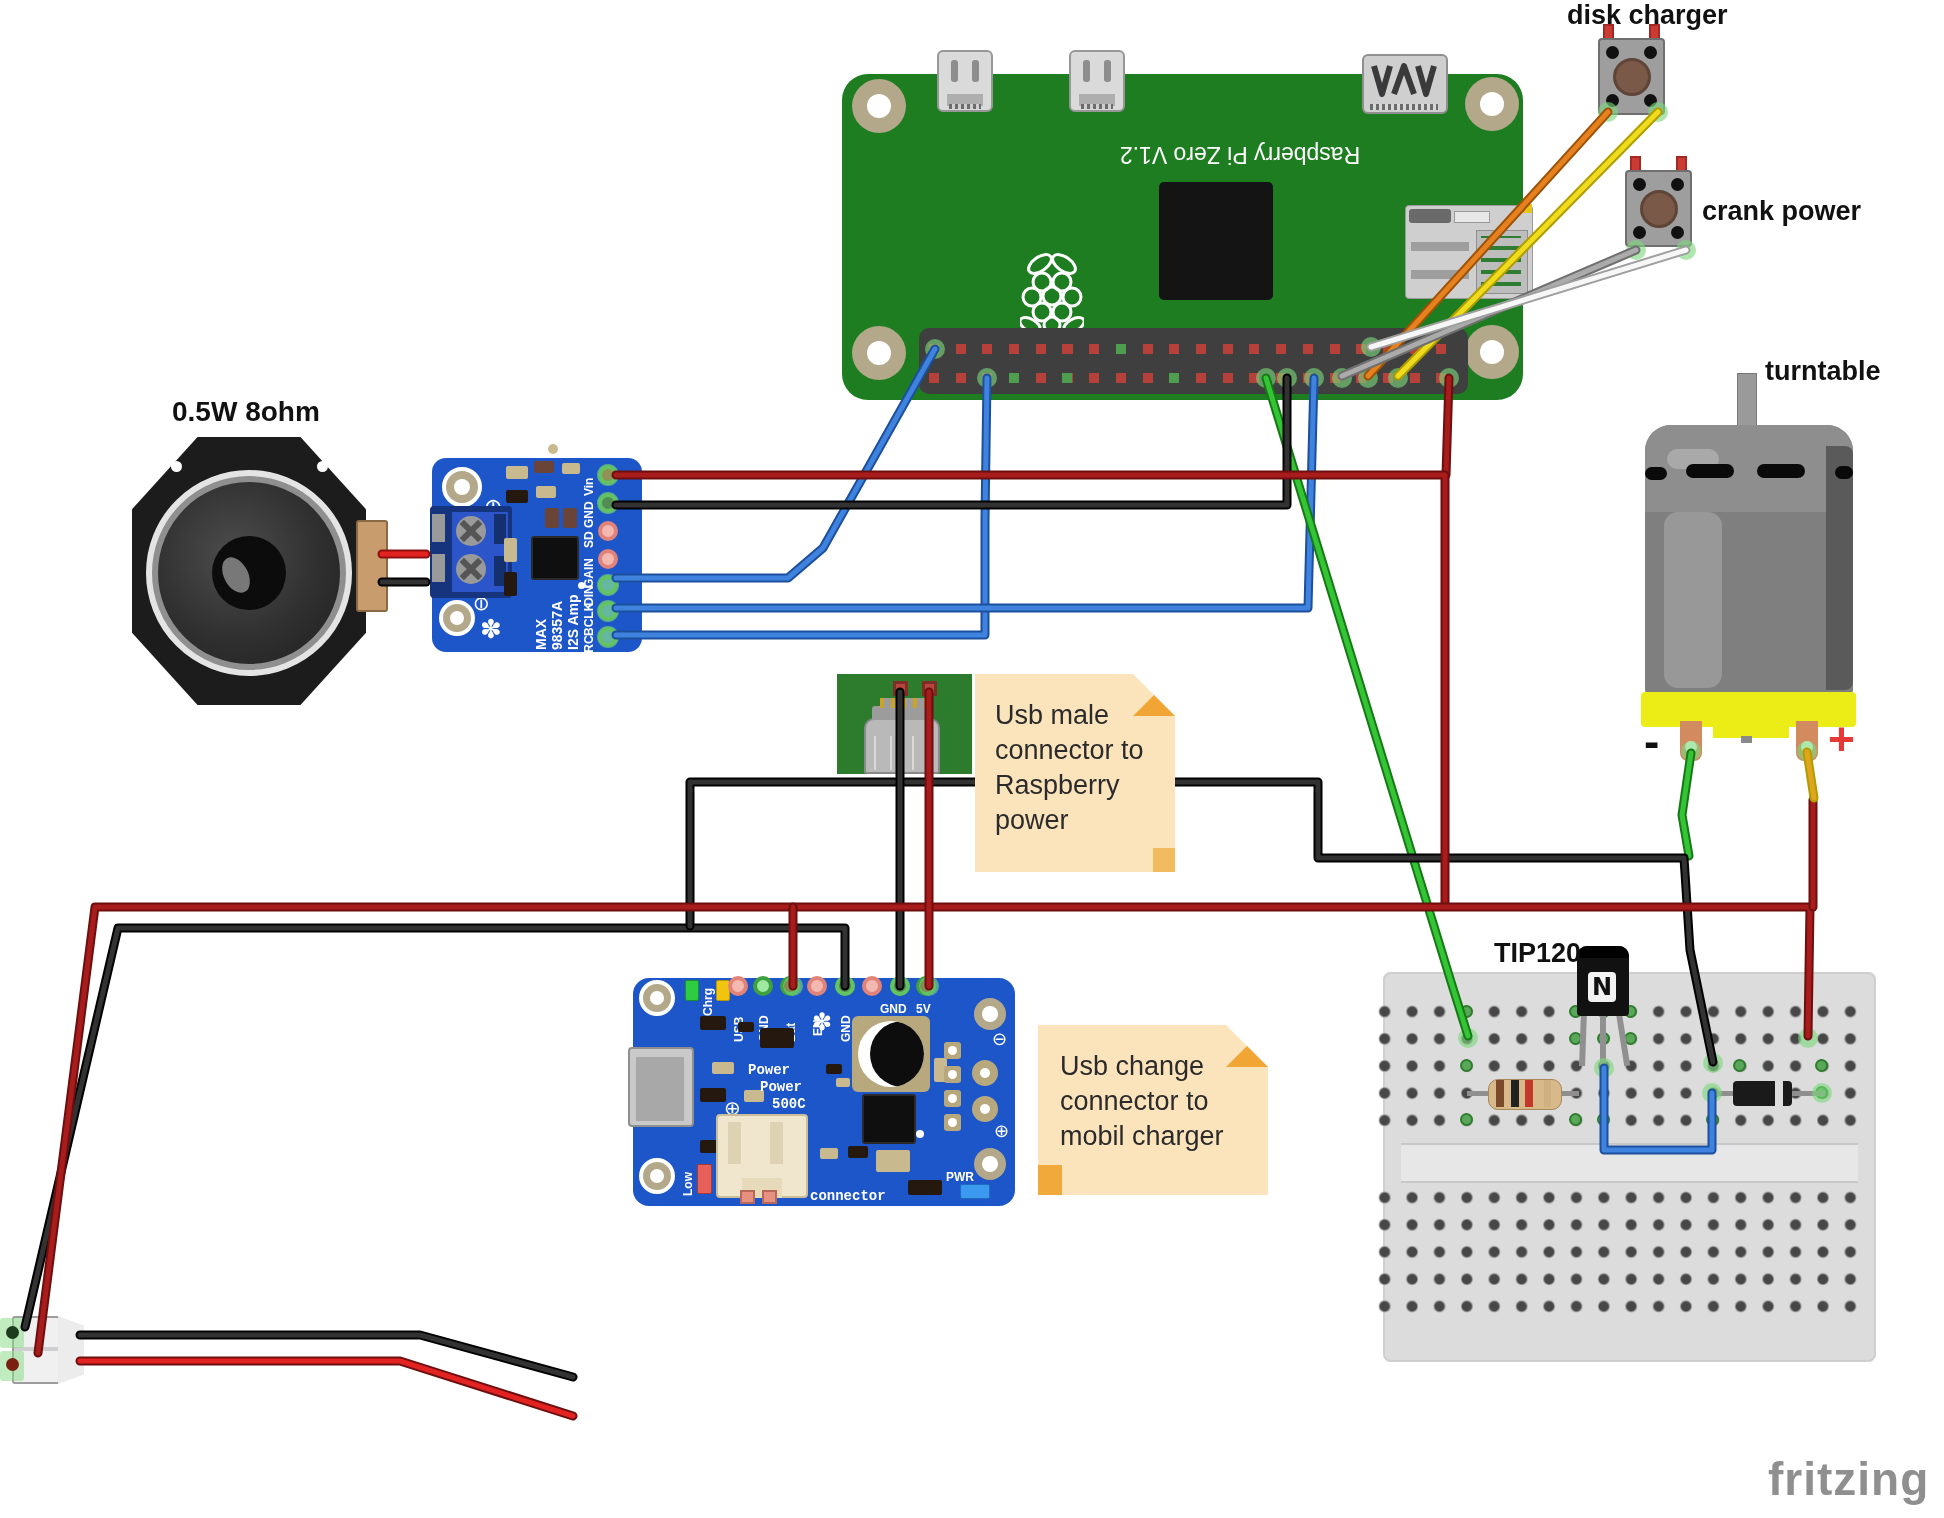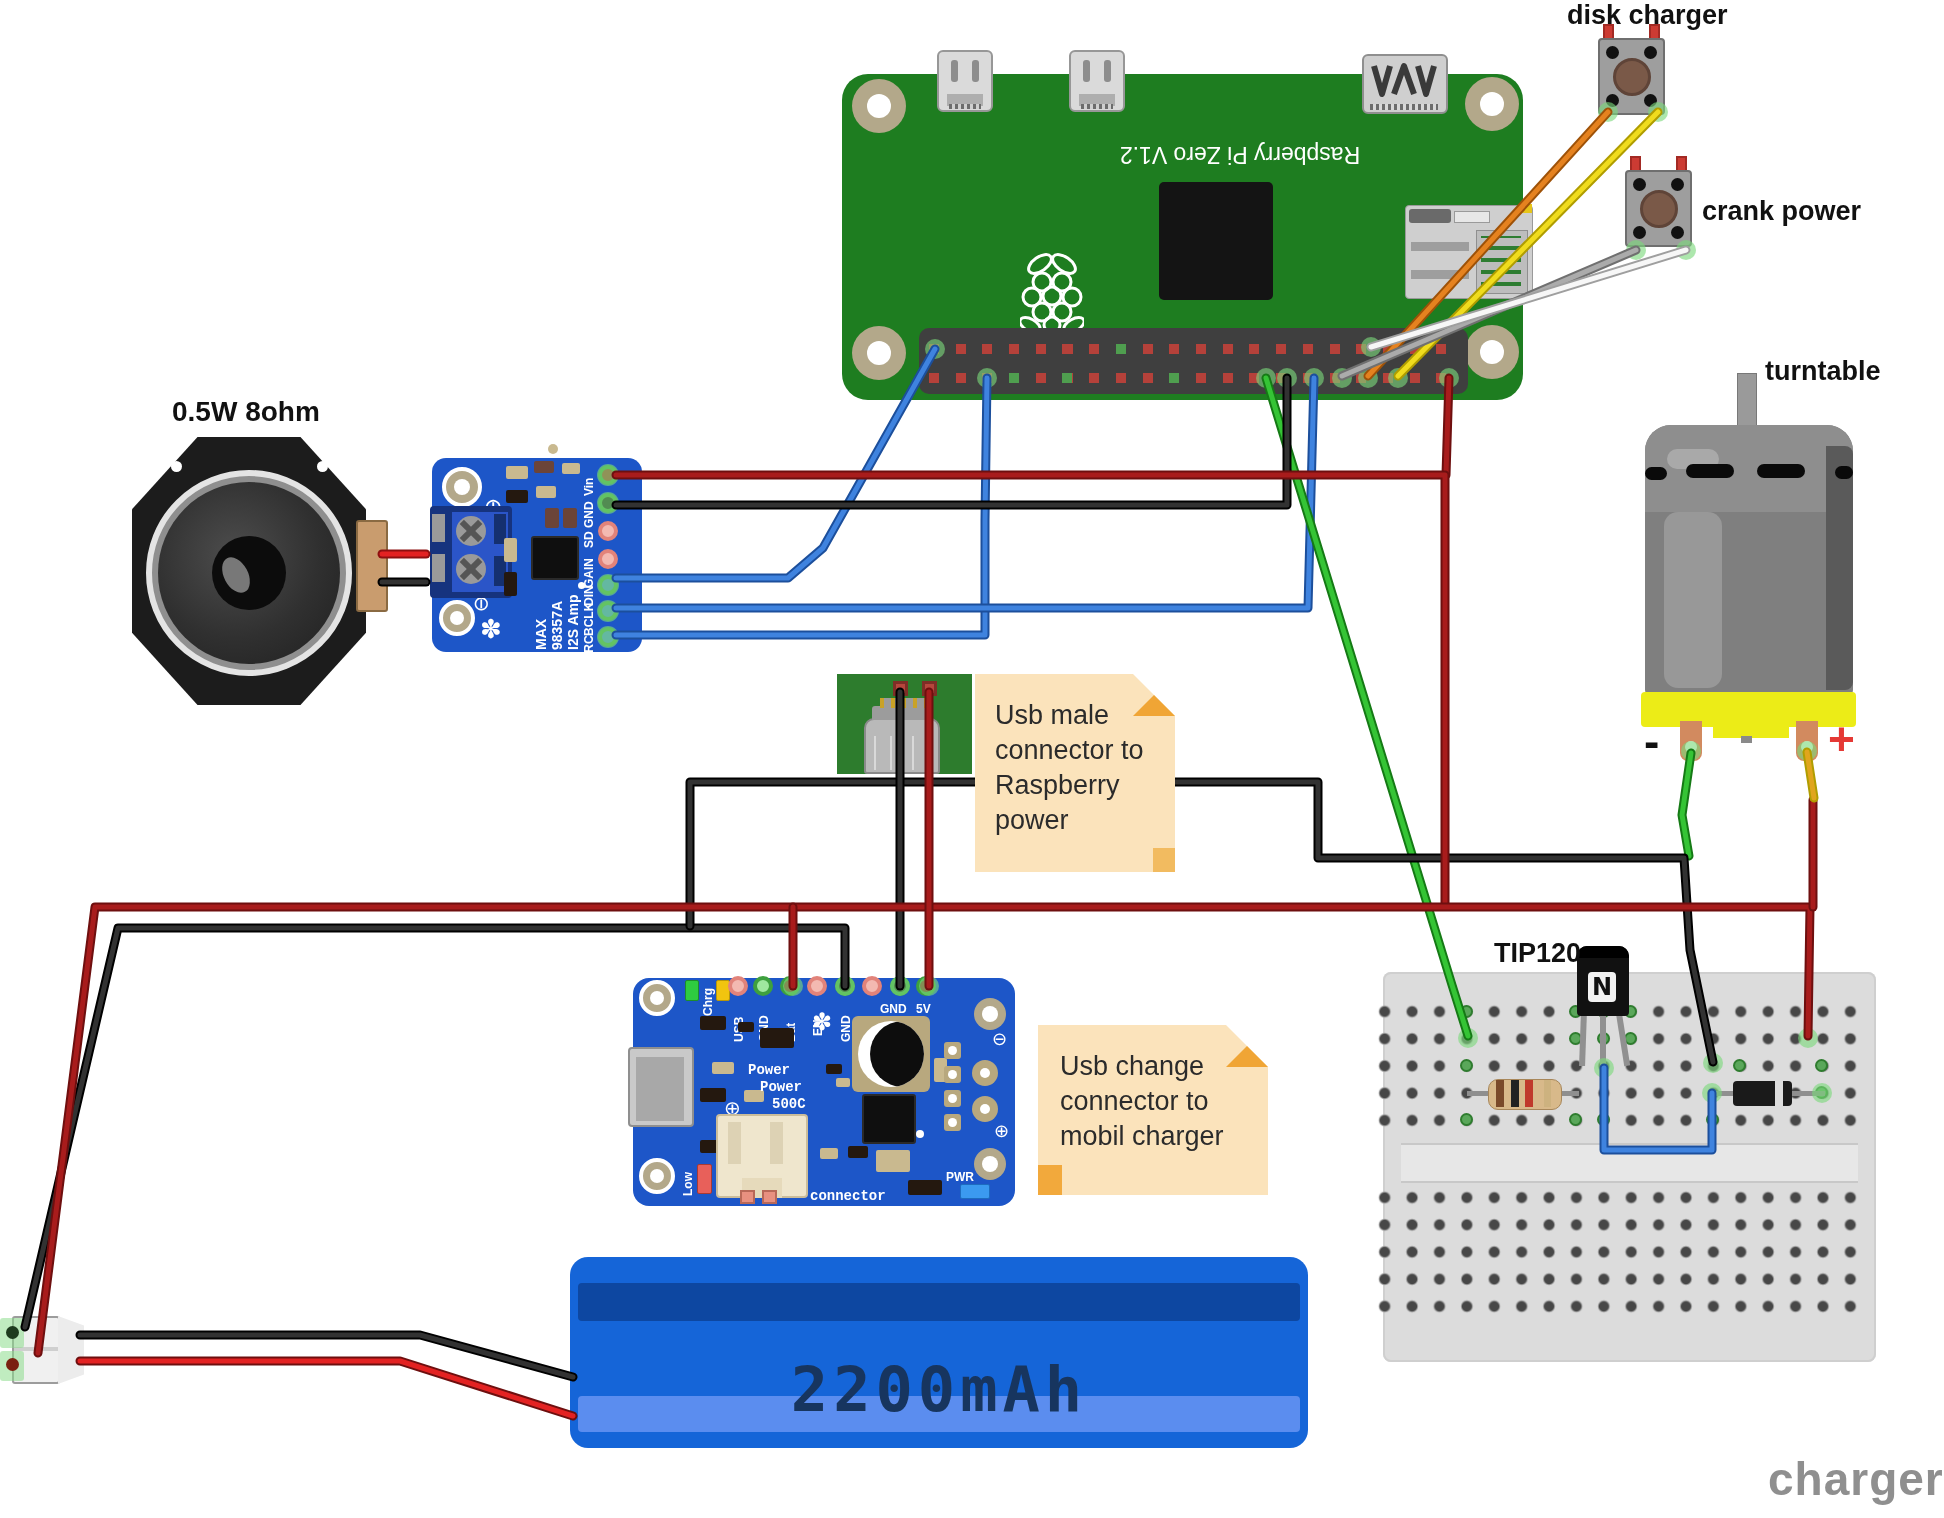--- a/index.html
+++ b/index.html
@@ -281,25 +281,20 @@
   <div class="abs" style="left:740px;top:1190px;width:15px;height:14px;background:#e89080;border:2px solid #b86858;box-sizing:border-box;"></div>
   <div class="abs" style="left:762px;top:1190px;width:15px;height:14px;background:#e89080;border:2px solid #b86858;box-sizing:border-box;"></div>
 
   <div class="abs" style="left:748px;top:1062px;color:#fff;font-size:14px;font-weight:bold;font-family:'Liberation Mono',monospace;">Power</div>
   <div class="abs" style="left:760px;top:1079px;color:#fff;font-size:14px;font-weight:bold;font-family:'Liberation Mono',monospace;">Power</div>
   <div class="abs" style="left:772px;top:1096px;color:#fff;font-size:14px;font-weight:bold;font-family:'Liberation Mono',monospace;">500C</div>
   <div class="abs" style="left:810px;top:1188px;color:#fff;font-size:14px;font-weight:bold;font-family:'Liberation Mono',monospace;">connector</div>
   <div class="abs" style="left:946px;top:1170px;color:#fff;font-size:12px;font-weight:bold;">PWR</div>
   <div class="led" style="left:960px;top:1184px;width:28px;height:13px;background:#3b9af0;border:1px solid #1d6cc0;"></div>
 
-  <div class="abs" style="left:570px;top:1257px;width:738px;height:191px;background:#1565d8;border-radius:18px;">
-    <div class="abs" style="left:8px;top:26px;width:722px;height:38px;background:#0d47a1;border-radius:4px;"></div>
-    <div class="abs" style="left:8px;top:139px;width:722px;height:36px;background:#5b8def;border-radius:4px;"></div>
-    <div class="abs" style="left:0;top:96px;width:100%;text-align:center;color:#17355f;font-family:'DejaVu Sans Mono',monospace;font-weight:bold;font-size:62px;letter-spacing:5px;">2200mAh</div>
-  </div>
 
   <div class="abs" style="left:12px;top:1316px;width:48px;height:68px;background:#f0f0f0;border:2px solid #9c9c9c;box-sizing:border-box;border-radius:3px;"></div>
   <div class="abs" style="left:58px;top:1316px;width:26px;height:68px;background:#ececec;clip-path:polygon(0 0,100% 14%,100% 86%,0 100%);"></div>
   <div class="abs" style="left:14px;top:1347px;width:44px;height:4px;background:#cfcfcf;"></div>
   <div class="abs" style="left:0px;top:1318px;width:24px;height:30px;background:rgba(140,220,140,0.55);border-radius:3px;"></div>
   <div class="abs" style="left:0px;top:1351px;width:24px;height:30px;background:rgba(140,220,140,0.55);border-radius:3px;"></div>
   <div class="abs" style="left:6px;top:1326px;width:13px;height:13px;border-radius:50%;background:#1e3b1e;"></div>
   <div class="abs" style="left:6px;top:1358px;width:13px;height:13px;border-radius:50%;background:#7a2010;"></div>
 
   <div class="abs" style="left:1383px;top:972px;width:493px;height:390px;background:#dcdcdc;border-radius:8px;box-shadow:inset 0 0 0 2px #cfcfcf;"></div>
@@ -548,15 +543,15 @@
   <div class="notice" style="left:1038px;top:1025px;width:230px;height:170px;clip-path:polygon(0 0,calc(100% - 42px) 0,100% 42px,100% 100%,0 100%);">
     <div class="abs" style="left:22px;top:24px;">
       <div>Usb change</div>
       <div>connector to</div>
       <div>mobil charger</div>
     </div>
     <div class="abs" style="right:0;top:0;width:0;height:0;border-style:solid;border-width:0 0 42px 42px;border-color:transparent transparent #f0a535 transparent;"></div>
     <div class="abs" style="left:0;bottom:0;width:24px;height:30px;background:#f2a93c;"></div>
   </div>
 
-  <div class="abs" style="left:1768px;top:1452px;font-size:46px;font-weight:bold;color:#8f8f8f;letter-spacing:1px;">charger</div>
+  <div class="abs" style="left:1768px;top:1452px;font-size:46px;font-weight:bold;color:#8f8f8f;letter-spacing:1px;">fritzing</div>
 
 </div>
 
 </body></html>

